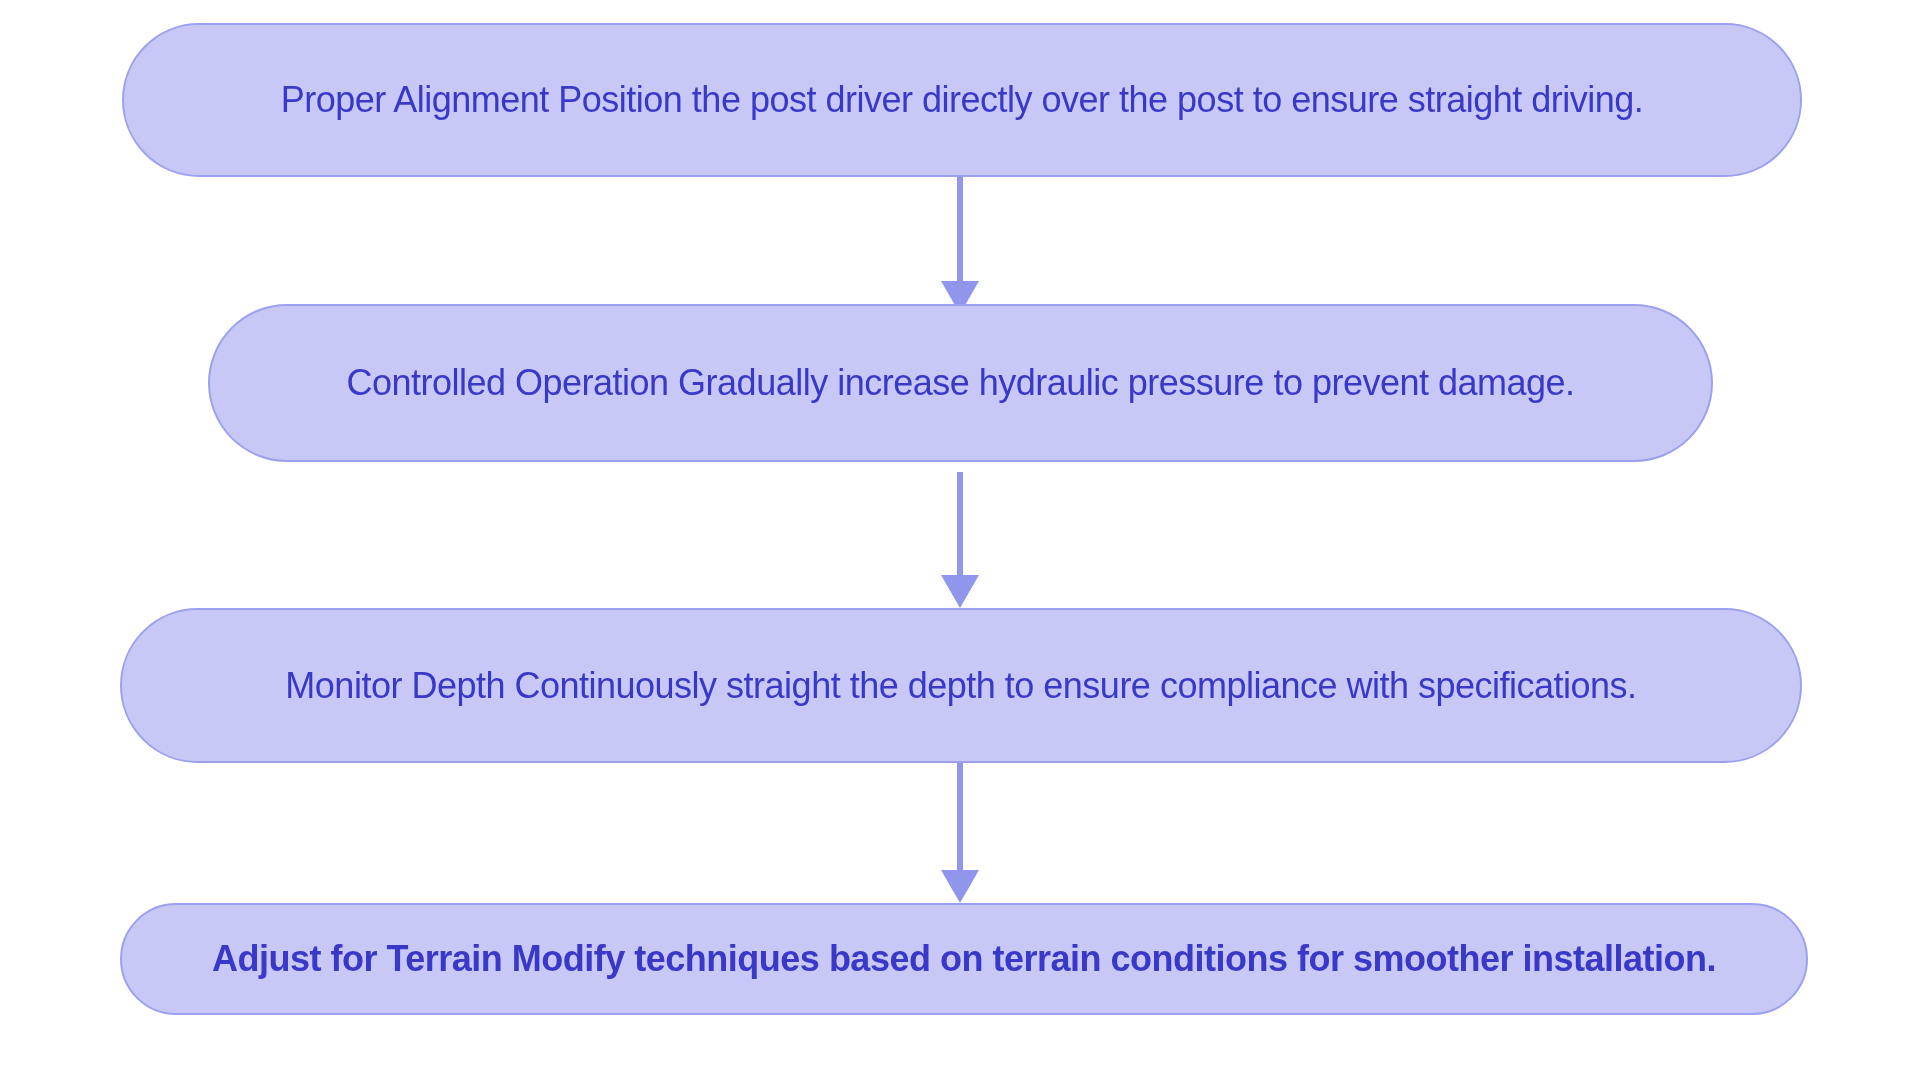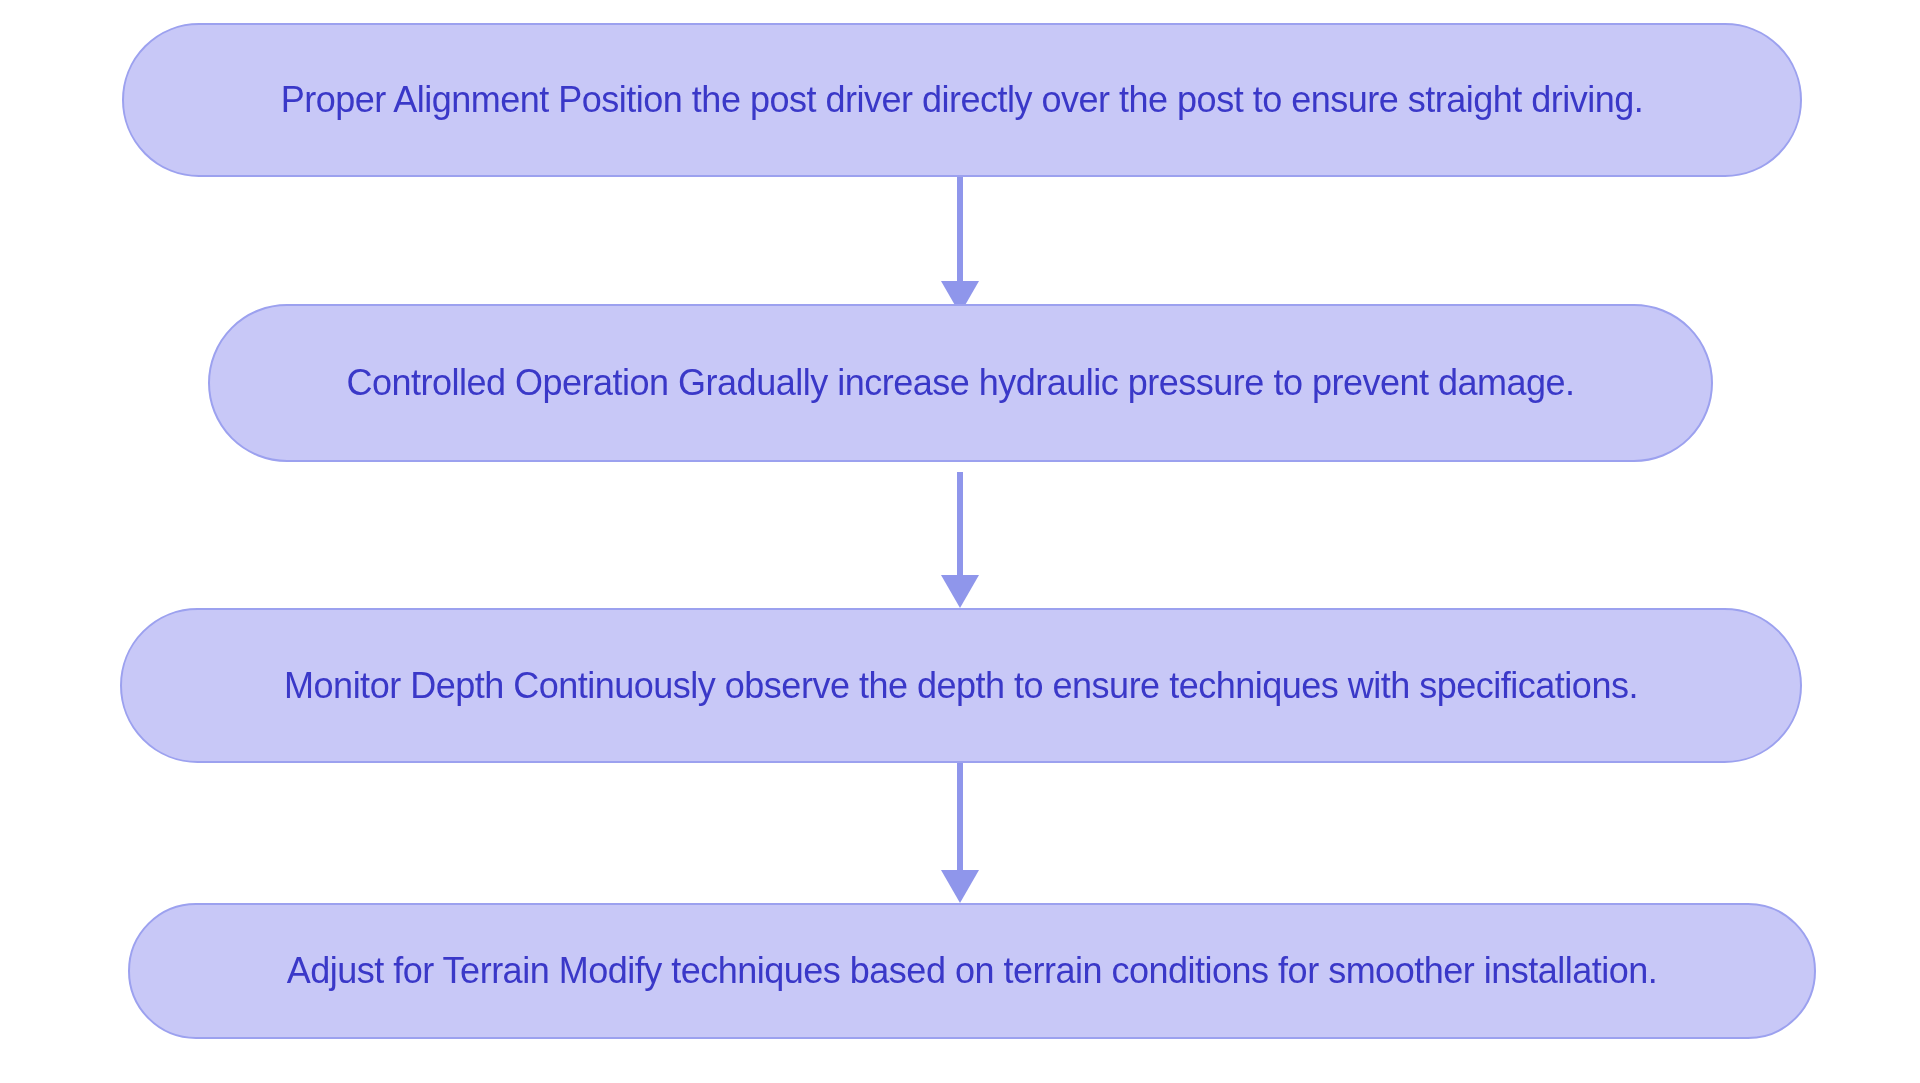--- a/index.html
+++ b/index.html
@@ -28,21 +28,21 @@
   .node-label {
     color: var(--text-color, #3A38C8);
     font-size: 36px;
     letter-spacing: -0.5px;
     white-space: nowrap;
     text-align: right;
   }
   .node-1 { left: 122px; top:  23px; width: 1680px; height: 154px; }
   .node-2 { left: 208px; top: 304px; width: 1505px; height: 158px; border-radius: 80px; }
   .node-3 { left: 120px; top: 608px; width: 1682px; height: 155px; }
-  .node-4 { left: 128px; top: 903px; width: 1688px; height: 136px; }
+  .node-4 { left: 120px; top: 903px; width: 1688px; height: 112px; font-weight: bold; }
 
   .arrow-stem {
     position: absolute;
     left: 957px;
     width: 6px;
     background: var(--arrow-color, #8F96EB);
   }
   .arrow-head {
     position: absolute;
     left: 941px;
@@ -72,21 +72,21 @@
   <div class="arrow-head head-1"></div>
 
   <div class="node node-2">
     <span class="node-label">Controlled Operation Gradually increase hydraulic pressure to prevent damage.</span>
   </div>
 
   <div class="arrow-stem stem-2"></div>
   <div class="arrow-head head-2"></div>
 
   <div class="node node-3">
-    <span class="node-label">Monitor Depth Continuously observe the depth to ensure techniques with specifications.</span>
+    <span class="node-label">Monitor Depth Continuously straight the depth to ensure compliance with specifications.</span>
   </div>
 
   <div class="arrow-stem stem-3"></div>
   <div class="arrow-head head-3"></div>
 
   <div class="node node-4">
     <span class="node-label">Adjust for Terrain Modify techniques based on terrain conditions for smoother installation.</span>
   </div>
 
 </div>

